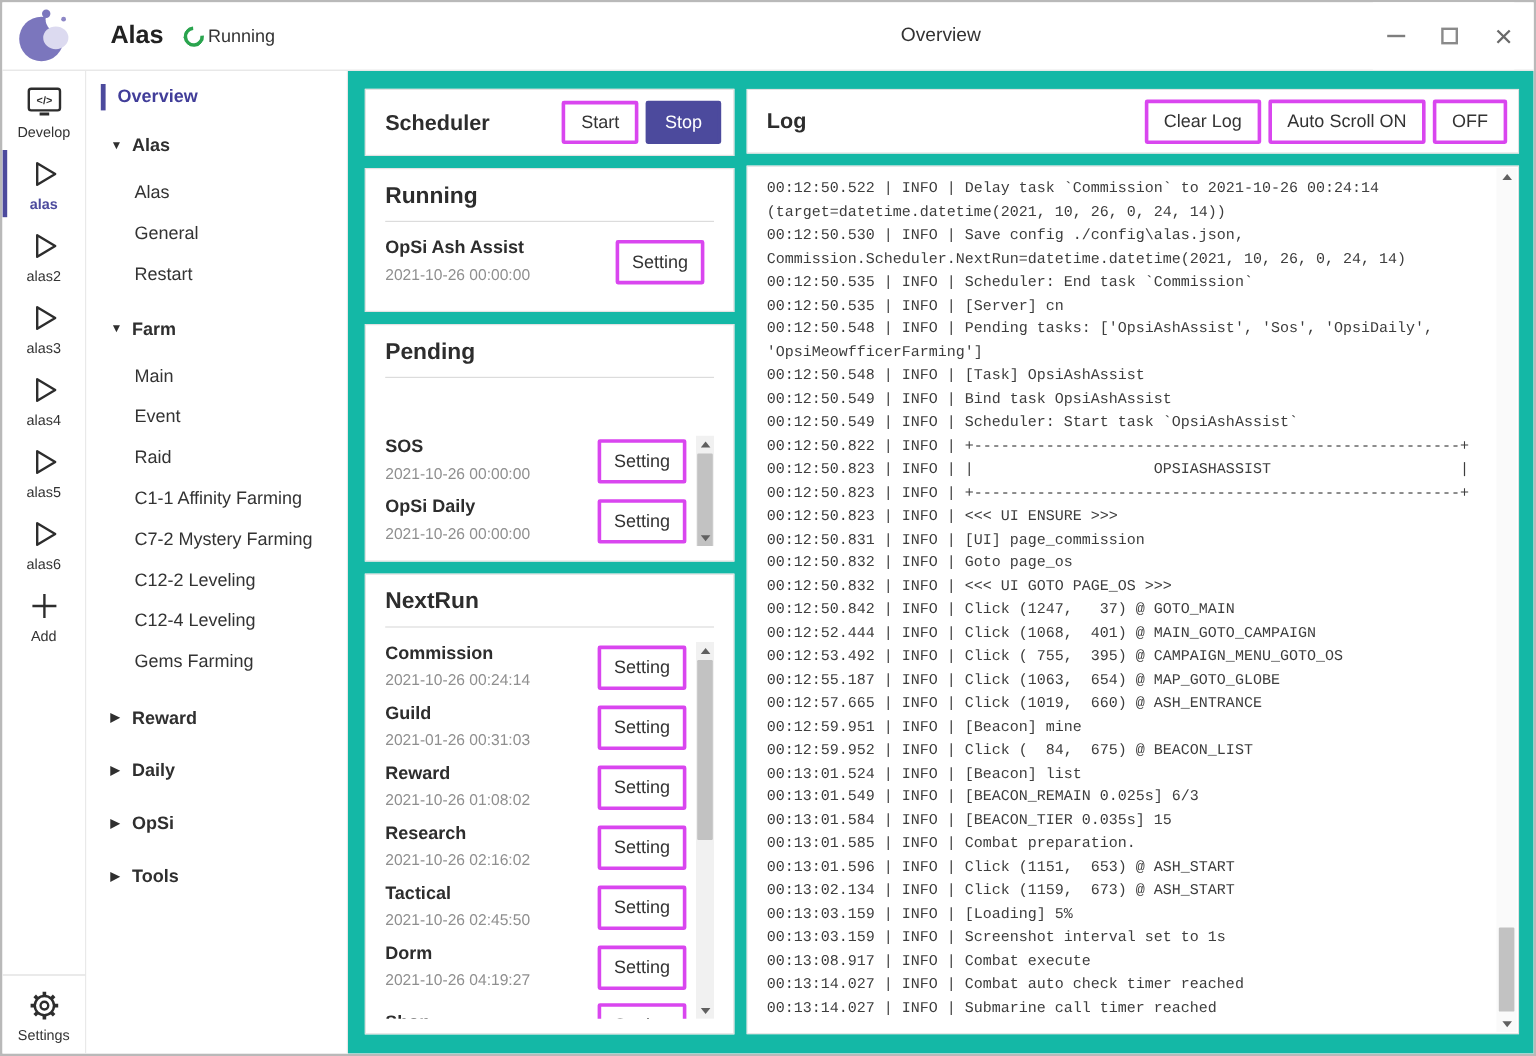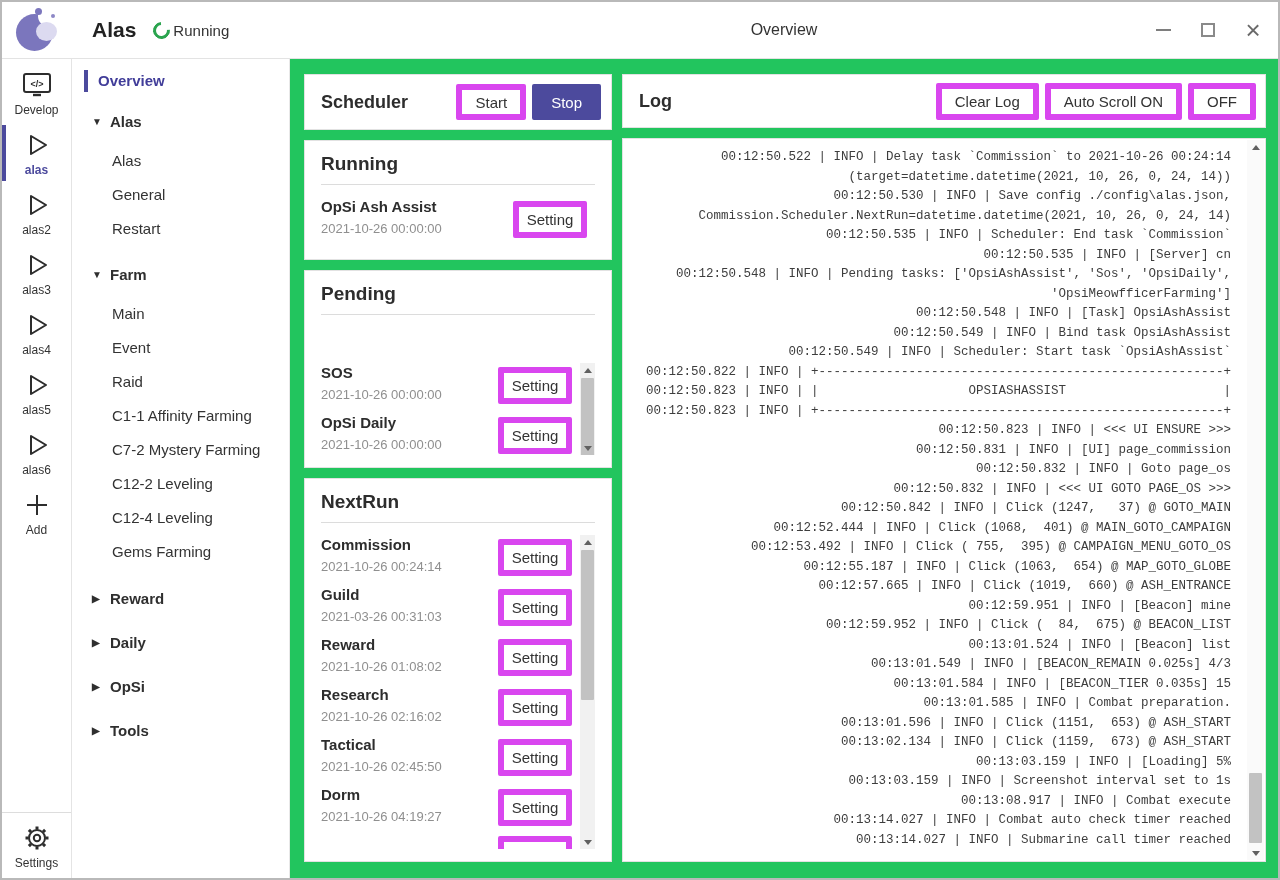--- a/index.html
+++ b/index.html
@@ -47,36 +47,36 @@
   .nav-group { margin-top:15px; }
   .nav-group-header { height:28px; line-height:28px; padding-left:20px; font-size:15px; font-weight:600; color:#2f2f2f; cursor:pointer; display:flex; align-items:center; }
   .tri { font-size:10px; color:#2f2f2f; width:18px; display:inline-block; }
   .tri-down::before { content:"▼"; }
   .tri-right::before { content:"▶"; }
   .nav-children { margin-top:8px; }
   .nav-child { height:34px; line-height:34px; padding-left:40px; font-size:15px; color:#333; cursor:pointer; }
   .collapsed-item { margin-top:16px; }
 
   
-  .content { flex:1; background:#22c55e; display:flex; gap:10px; padding:15px 12px 16px 14px; overflow:hidden; }
+  .content { flex:1; background:#14b8a6; display:flex; gap:10px; padding:15px 12px 16px 14px; overflow:hidden; }
   .card { background:#fff; border:1px solid #e2e2e2; }
   .col-middle { width:308px; flex:0 0 308px; display:flex; flex-direction:column; gap:10px; }
   .col-log { flex:1; display:flex; flex-direction:column; gap:10px; overflow:hidden; }
 
   .scheduler-card { height:56px; flex:0 0 56px; display:flex; align-items:center; padding:0 10px 0 16px; }
   .card-title-inline { font-size:18px; font-weight:600; color:#2d2d2d; flex:1; }
-  .btn { font-family:"Liberation Sans", sans-serif; font-size:15px; color:#333; background:#fff; border:6px solid #d946ef; border-radius:2px; height:36px; padding:0 13px; cursor:pointer; }
+  .btn { font-family:"Liberation Sans", sans-serif; font-size:15px; color:#333; background:#fff; border:3px solid #d946ef; border-radius:2px; height:36px; padding:0 13px; cursor:pointer; }
   .btn-accent { background:#4c4a9d; border-color:#4c4a9d; color:#fff; }
   .btn-row { display:flex; gap:6px; }
 
   .task-card { padding:12px 16px 12px 16px; display:flex; flex-direction:column; overflow:hidden; }
   .card-title { font-size:19px; font-weight:600; color:#2d2d2d; padding-bottom:9px; border-bottom:1px solid #dcdcdc; }
   .task-scroll { display:flex; margin-top:12px; flex:1; overflow:hidden; }
   .task-list { flex:1; overflow:hidden; padding-right:8px; }
-  .task-row { display:flex; align-items:flex-end; margin-bottom:9px; }
+  .task-row { display:flex; align-items:center; margin-bottom:9px; }
   .task-info { flex:1; min-width:0; }
   .task-name { font-size:15px; font-weight:600; color:#2d2d2d; line-height:20px; }
   .task-time { font-size:13px; color:#8f8f8f; line-height:18px; margin-top:3px; }
   .setting-btn { width:74px; height:37px; flex:0 0 74px; padding:0; margin-top:1px; }
   .pending-card { height:198px; flex:0 0 198px;gap:36px; }
   .waiting-card { flex:1; }
 
   
   .vscroll { width:15px; flex:0 0 15px; background:#f1f1f1; position:relative; }
   .vs-up, .vs-down { position:absolute; left:0; width:15px; height:14px; display:flex; align-items:center; justify-content:center; cursor:pointer; }
@@ -85,21 +85,21 @@
   .vs-down::before { content:""; border-left:4px solid transparent; border-right:4px solid transparent; border-top:5px solid #606060; }
   .vs-thumb { position:absolute; left:1px; width:13px; background:#c2c2c2; border-radius:1px; cursor:pointer; }
   .pending-thumb { top:15px; height:92px; }
   .waiting-thumb { top:15px; height:150px; }
 
   
   .log-header-card { height:54px; flex:0 0 54px; display:flex; align-items:center; padding:0 9px 0 16px; }
   .log-btn { height:37px; }
   .log-panel { flex:1; position:relative; overflow:hidden; padding:9px 34px 9px 16px; }
   .log-lines { overflow:hidden; height:100%; }
-  .log-line { font-family:"Liberation Mono","DejaVu Sans Mono",monospace; font-size:12.5px; line-height:19.5px; color:#3d3d3d; white-space:pre;text-align:right; }
+  .log-line { font-family:"Liberation Mono","DejaVu Sans Mono",monospace; font-size:12.5px; line-height:19.5px; color:#3d3d3d; white-space:pre; }
   .log-vscroll { position:absolute; right:1px; top:1px; bottom:1px; width:17px; background:#fafafa; }
   .log-vscroll .vs-up, .log-vscroll .vs-down { width:17px; }
   .log-thumb { left:2px; width:13px; bottom:17px; height:70px; }
 </style>
 </head>
 <body>
 
 <div class="window">
 
   <div class="titlebar">
@@ -372,21 +372,21 @@
                   <div class="task-info">
                     <div class="task-name">Commission</div>
                     <div class="task-time">2021-10-26 00:24:14</div>
                   </div>
                   <button class="btn setting-btn">Setting</button>
                 </div>
 
                 <div class="task-row">
                   <div class="task-info">
                     <div class="task-name">Guild</div>
-                    <div class="task-time">2021-03-26 00:31:03</div>
+                    <div class="task-time">2021-01-26 00:31:03</div>
                   </div>
                   <button class="btn setting-btn">Setting</button>
                 </div>
 
                 <div class="task-row">
                   <div class="task-info">
                     <div class="task-name">Reward</div>
                     <div class="task-time">2021-10-26 01:08:02</div>
                   </div>
                   <button class="btn setting-btn">Setting</button>
@@ -491,21 +491,21 @@
               <div class="log-line">00:12:55.187 | INFO | Click (1063,  654) @ MAP_GOTO_GLOBE</div>
 
               <div class="log-line">00:12:57.665 | INFO | Click (1019,  660) @ ASH_ENTRANCE</div>
 
               <div class="log-line">00:12:59.951 | INFO | [Beacon] mine</div>
 
               <div class="log-line">00:12:59.952 | INFO | Click (  84,  675) @ BEACON_LIST</div>
 
               <div class="log-line">00:13:01.524 | INFO | [Beacon] list</div>
 
-              <div class="log-line">00:13:01.549 | INFO | [BEACON_REMAIN 0.025s] 4/3</div>
+              <div class="log-line">00:13:01.549 | INFO | [BEACON_REMAIN 0.025s] 6/3</div>
 
               <div class="log-line">00:13:01.584 | INFO | [BEACON_TIER 0.035s] 15</div>
 
               <div class="log-line">00:13:01.585 | INFO | Combat preparation.</div>
 
               <div class="log-line">00:13:01.596 | INFO | Click (1151,  653) @ ASH_START</div>
 
               <div class="log-line">00:13:02.134 | INFO | Click (1159,  673) @ ASH_START</div>
 
               <div class="log-line">00:13:03.159 | INFO | [Loading] 5%</div>

